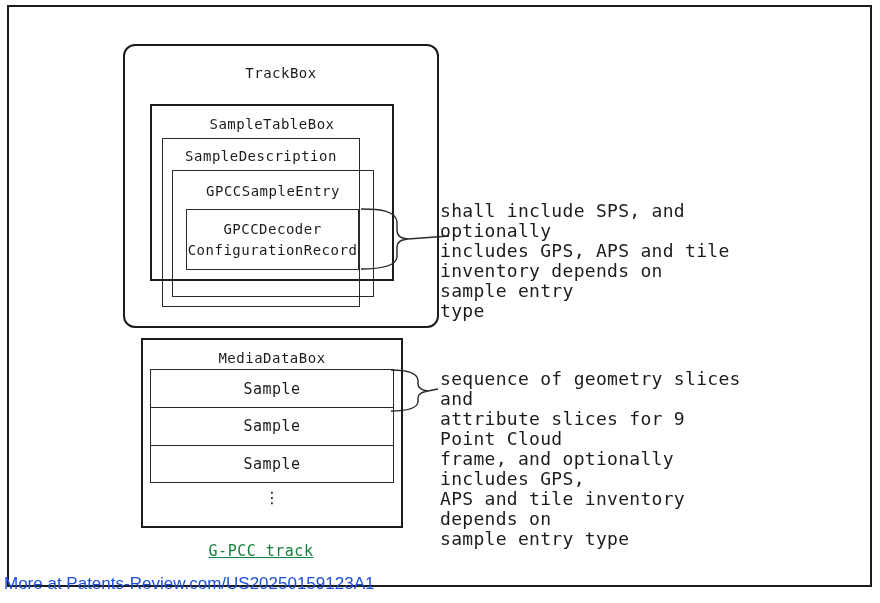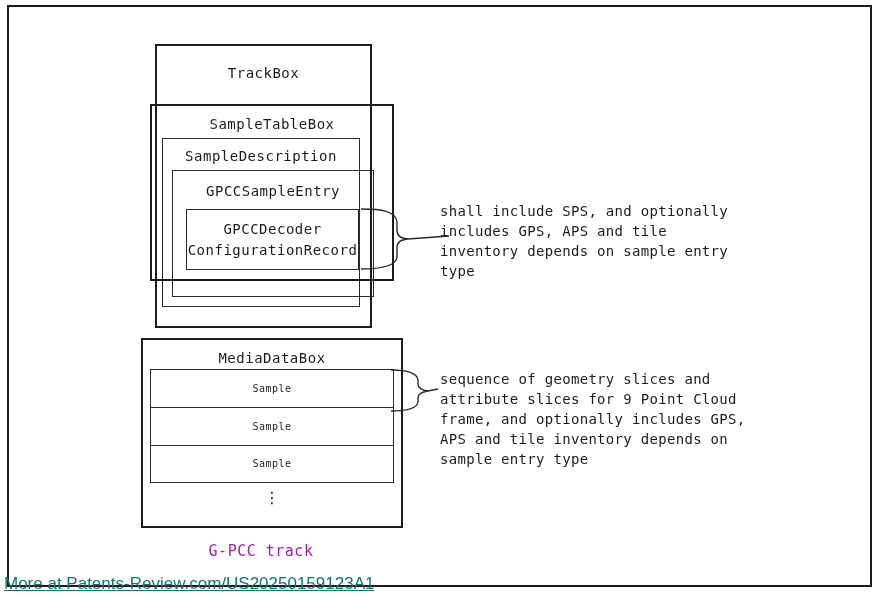--- a/index.html
+++ b/index.html
@@ -12,62 +12,62 @@
     border:2px solid #1c1c1c;box-sizing:border-box;background:#fff;
   }
   .box{
     position:absolute;box-sizing:border-box;border:1.5px solid #2a2a2a;background:transparent;
   }
   .box.heavy{border-width:2px;border-color:#1c1c1c;}
   .box-label{
     width:100%;text-align:center;font-size:14px;line-height:20px;
     letter-spacing:0.5px;white-space:pre-line;color:#1c1c1c;
   }
-  .track-box{left:155px;top:44px;width:217px;height:284px;}
+  .track-box{left:123px;top:44px;width:316px;height:284px;border-radius:12px;}
   .track-box .box-label{padding-top:17px;}
   .sample-table-box{left:150px;top:104px;width:244px;height:177px;}
   .sample-table-box .box-label{padding-top:8px;}
   .sample-description{left:162px;top:138px;width:198px;height:169px;}
   .sample-description .box-label{padding-top:7px;}
   .gpcc-sample-entry{left:172px;top:170px;width:202px;height:127px;}
   .gpcc-sample-entry .box-label{padding-top:10px;}
   .gpcc-record{left:186px;top:209px;width:173px;height:61px;display:flex;align-items:center;justify-content:center;}
   .gpcc-record .box-label{padding-top:0;line-height:21px;}
   .media-box{left:141px;top:338px;width:262px;height:190px;}
   .media-box .box-label{padding-top:8px;border-radius:14px;}
   .samples-stack{
     position:absolute;left:150px;top:369px;width:244px;height:114px;
     box-sizing:border-box;border:1.5px solid #2a2a2a;
     display:grid;grid-template-rows:1fr 1fr 1fr;
   }
   .sample-row{
     display:flex;align-items:center;justify-content:center;
-    font-size:10px;letter-spacing:0.5px;color:#1c1c1c;
+    font-size:15px;letter-spacing:0.5px;color:#1c1c1c;
   }
   .sample-row + .sample-row{border-top:1.5px solid #2a2a2a;}
   .ellipsis{
     position:absolute;left:141px;top:488px;width:262px;text-align:center;
     font-size:16px;line-height:20px;color:#1c1c1c;
     font-family:"DejaVu Sans",sans-serif;
   }
   .track-caption{
     position:absolute;left:121px;top:542px;width:280px;text-align:center;
-    font-size:15px;letter-spacing:0.5px;color:#a21caf;
+    font-size:15px;letter-spacing:0.5px;color:#15803d;text-decoration:underline;
   }
   .annotation{
-    position:absolute;font-size:14px;line-height:20px;letter-spacing:0.3px;
+    position:absolute;font-size:18px;line-height:20px;letter-spacing:0.3px;
     white-space:pre-line;color:#1c1c1c;
   }
   .annotation.upper{left:440px;top:201px;width:300px;}
   .annotation.lower{left:440px;top:369px;width:310px;}
   .brace-layer{position:absolute;left:0;top:0;width:880px;height:603px;pointer-events:none;}
   .watermark{
     position:absolute;left:4px;top:574px;z-index:5;
-    font-family:"Liberation Sans",sans-serif;font-size:17px;color:#0f766e;
-    text-decoration:underline;background:transparent;white-space:nowrap;
+    font-family:"Liberation Sans",sans-serif;font-size:17px;color:#1d4ed8;
+    background:transparent;white-space:nowrap;
   }
 </style>
 </head>
 <body>
 
 <div class="screen">
 
   <div class="frame"></div>
 
   <div class="box heavy track-box">

